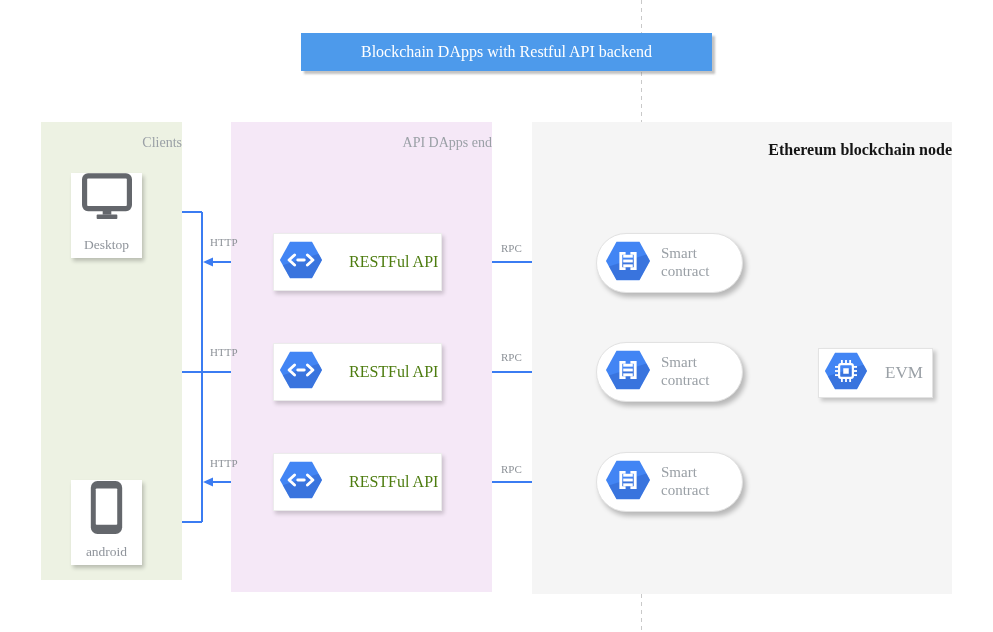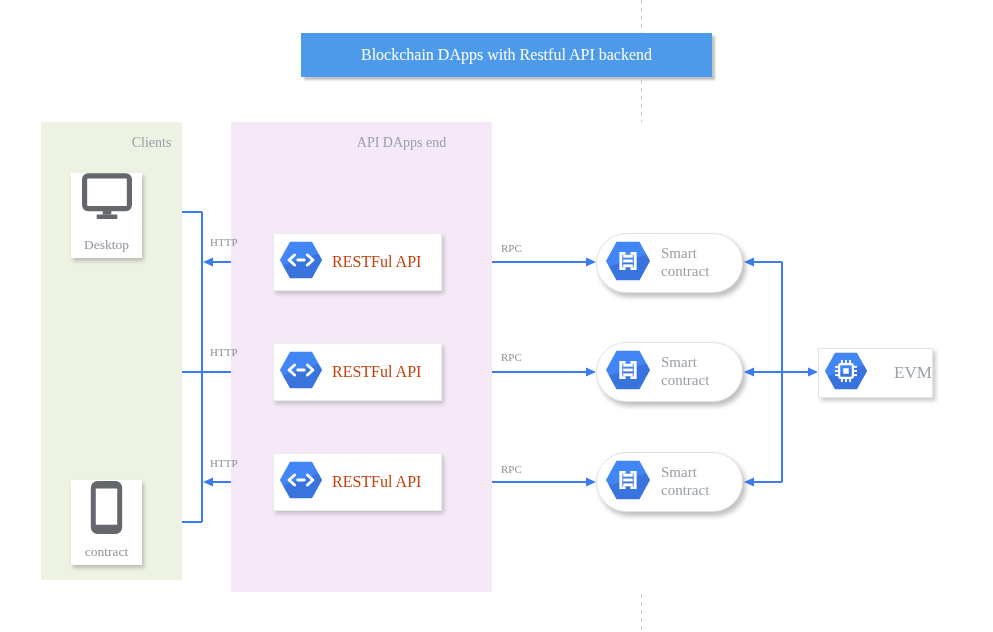--- a/index.html
+++ b/index.html
@@ -5,70 +5,70 @@
   html,body { margin:0; padding:0; background:#ffffff; }
   #canvas {
     position:relative; width:993px; height:632px; overflow:hidden;
     font-family:"Liberation Serif","DejaVu Serif",serif;
     background:#ffffff;
   }
   .abs { position:absolute; }
 
   
   #banner {
-    left:301px; top:33px; width:411px; height:44px;
+    left:301px; top:33px; width:411px; height:38px;
     background:#4d9aeb; color:#ffffff; font-size:16px;
     display:flex; align-items:center; justify-content:center;
     box-shadow:3px 3px 2px rgba(120,120,120,0.45);
   }
 
   
   .col { top:122px; }
   #col-clients  { left:41px;  width:141px; height:458px; background:#edf2e3; }
   #col-api      { left:231px; width:261px; height:470px; background:#f5e8f7; }
   #col-ethereum { left:532px; width:420px; height:472px; background:#f5f5f5; }
-  .col-title { width:100%; text-align:center; color:#9aa0a6; font-size:14px; padding-top:13px;padding-left:40px; }
+  .col-title { width:100%; text-align:right; color:#9aa0a6; font-size:14px; padding-top:13px; }
   #col-ethereum .col-title { color:#141414; font-weight:bold; font-size:16px; padding-top:19px; }
 
   
   .client-box {
     left:71px; width:71px; height:85px; background:#ffffff;
     box-shadow:2px 3px 4px rgba(0,0,0,0.22);
     display:flex; flex-direction:column; align-items:center;
     justify-content:space-between; box-sizing:border-box;
     padding-bottom:5px;
   }
   .client-label { color:#8f949b; font-size:13.5px; }
 
   
   .api-box {
     left:273px; width:169px; height:58px; background:#ffffff;
     border:1px solid #ececec; box-sizing:border-box;
     box-shadow:2px 3px 4px rgba(0,0,0,0.18);
     display:flex; align-items:center; padding-left:5px;
   }
-  .api-label { font-size:16px; color:#c2410c; margin-left:9px; }
+  .api-label { font-size:16px; color:#4d7c0f; margin-left:26px; }
 
   
   .pill {
     left:596px; width:147px; height:60px; background:#ffffff;
     border:1px solid #e2e2e2; border-radius:30px; box-sizing:border-box;
     box-shadow:3px 4px 5px rgba(0,0,0,0.25);
     display:flex; align-items:center; padding-left:8px;
   }
   .pill-label { font-size:15px; color:#9aa0a6; margin-left:10px; width:72px; line-height:1.18; }
 
   
   #evm-box {
     left:818px; top:348px; width:115px; height:50px; background:#ffffff;
     border:1px solid #e3e3e3; box-sizing:border-box;
     box-shadow:3px 3px 4px rgba(0,0,0,0.2);
     display:flex; align-items:center; padding-left:5px;
   }
-  #evm-label { font-size:17px; color:#9aa0a6; margin-left:26px; }
+  #evm-label { font-size:17px; color:#9aa0a6; margin-left:17px; }
 
   
   .edge-label { color:#8d9298; font-size:11px; }
 
   #wires { left:0; top:0; }
 </style>
 </head>
 <body>
 
 <div id="canvas">
@@ -167,20 +167,23 @@
         <circle cx="260" cy="499" r="4"></circle>
     </g>
   </svg>
 
   <div id="col-clients" class="abs col">
     <div class="col-title">Clients</div>
   </div>
   <div id="col-api" class="abs col">
     <div class="col-title">API DApps end</div>
   </div>
+  <div id="col-ethereum" class="abs col">
+    <div class="col-title">Ethereum blockchain node</div>
+  </div>
 
   <div id="banner" class="abs">
     <span>Blockchain DApps with Restful API backend</span>
   </div>
 
   <div class="abs client-box" style="top:173px;">
     <span>
       <svg width="50" height="47" viewBox="0 0 58 54">
         <rect x="3" y="3" width="52" height="38" rx="4" fill="#ffffff" stroke="#64676c" stroke-width="6"></rect>
         <rect x="24" y="41" width="10" height="7" fill="#64676c"></rect>
@@ -191,21 +194,21 @@
   </div>
 
 
   <div class="abs client-box" style="top:480px;">
     <span>
       <svg width="33" height="55" viewBox="0 0 40 66">
         <rect x="1" y="1" width="38" height="64" rx="8" fill="#64676c"></rect>
         <rect x="7" y="10" width="26" height="44" rx="1" fill="#ffffff"></rect>
       </svg>
     </span>
-    <span class="client-label">contract</span>
+    <span class="client-label">android</span>
   </div>
 
   <div class="abs api-box" style="top:233px;">
     <span>
       <svg width="44" height="40" viewBox="0 0 48 42">
         <clipPath id="hx1">
             <polygon points="12,1 36,1 47,21 36,41 12,41 1,21"></polygon>
           </clipPath>
         <polygon points="12,1 36,1 47,21 36,41 12,41 1,21" fill="#4285f4"></polygon>
         <polygon points="3,27 44,14 47,21 36,41 12,41" fill="#2f5fc4" opacity="0.45" clip-path="url(#hx1)"></polygon>

